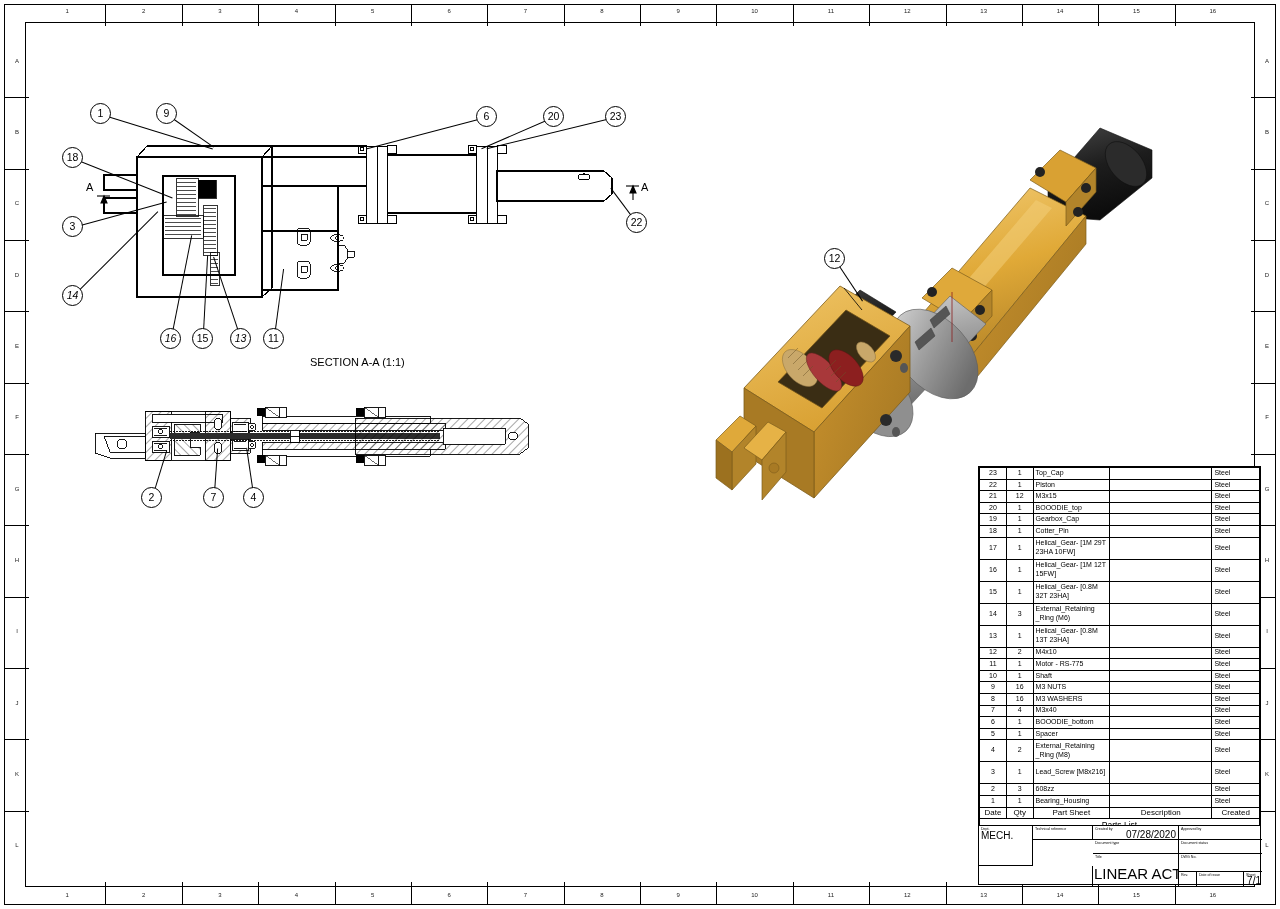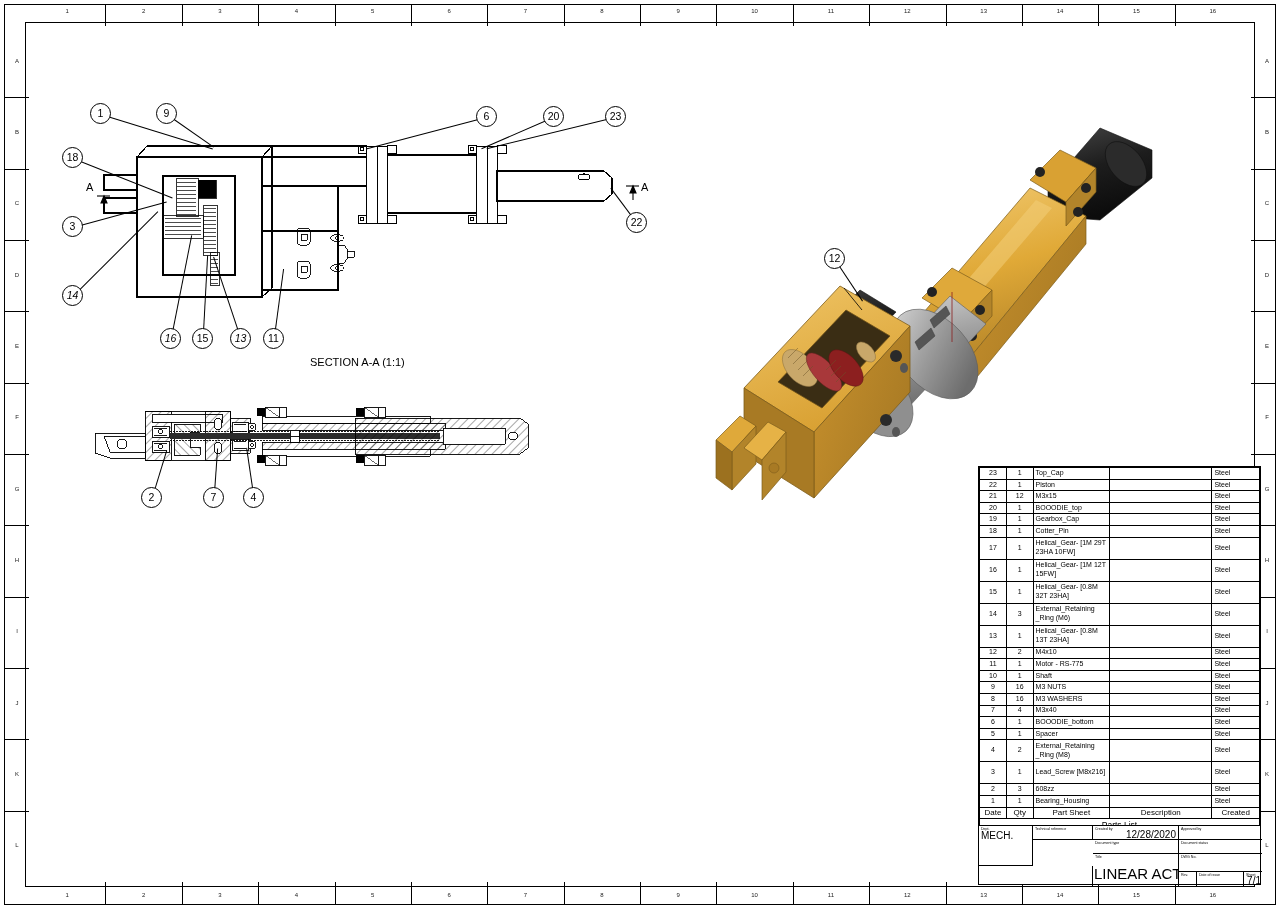--- a/index.html
+++ b/index.html
@@ -742,21 +742,21 @@
 
     <div class="cell" style="left:0;top:0;width:54px;height:40px;border-bottom:0.8px solid #000;text-align:right;">
       <span class="tb-lbl">Dept.</span>
       <span class="tb-val sm" style="left:2px;top:4px;">MECH.</span>
     </div>
     <div class="cell" style="left:54px;top:0;width:60px;height:14px;">
       <span class="tb-lbl">Technical reference</span>
     </div>
     <div class="cell" style="left:114px;top:0;width:86px;height:14px;">
       <span class="tb-lbl">Created by</span>
-      <span class="tb-val sm" style="right:2px;top:3px;">12/28/2020</span>
+      <span class="tb-val sm" style="right:2px;top:3px;">07/28/2020</span>
     </div>
     <div class="cell nr" style="left:200px;top:0;width:83px;height:14px;">
       <span class="tb-lbl">Approved by</span>
       <span class="tb-val sm" style="left:2px;top:4px;"></span>
     </div>
 
     <div class="cell" style="left:114px;top:14px;width:86px;height:14px;">
       <span class="tb-lbl">Document type</span>
       <span class="tb-val sm" style="left:2px;top:4px;"></span>
     </div>

